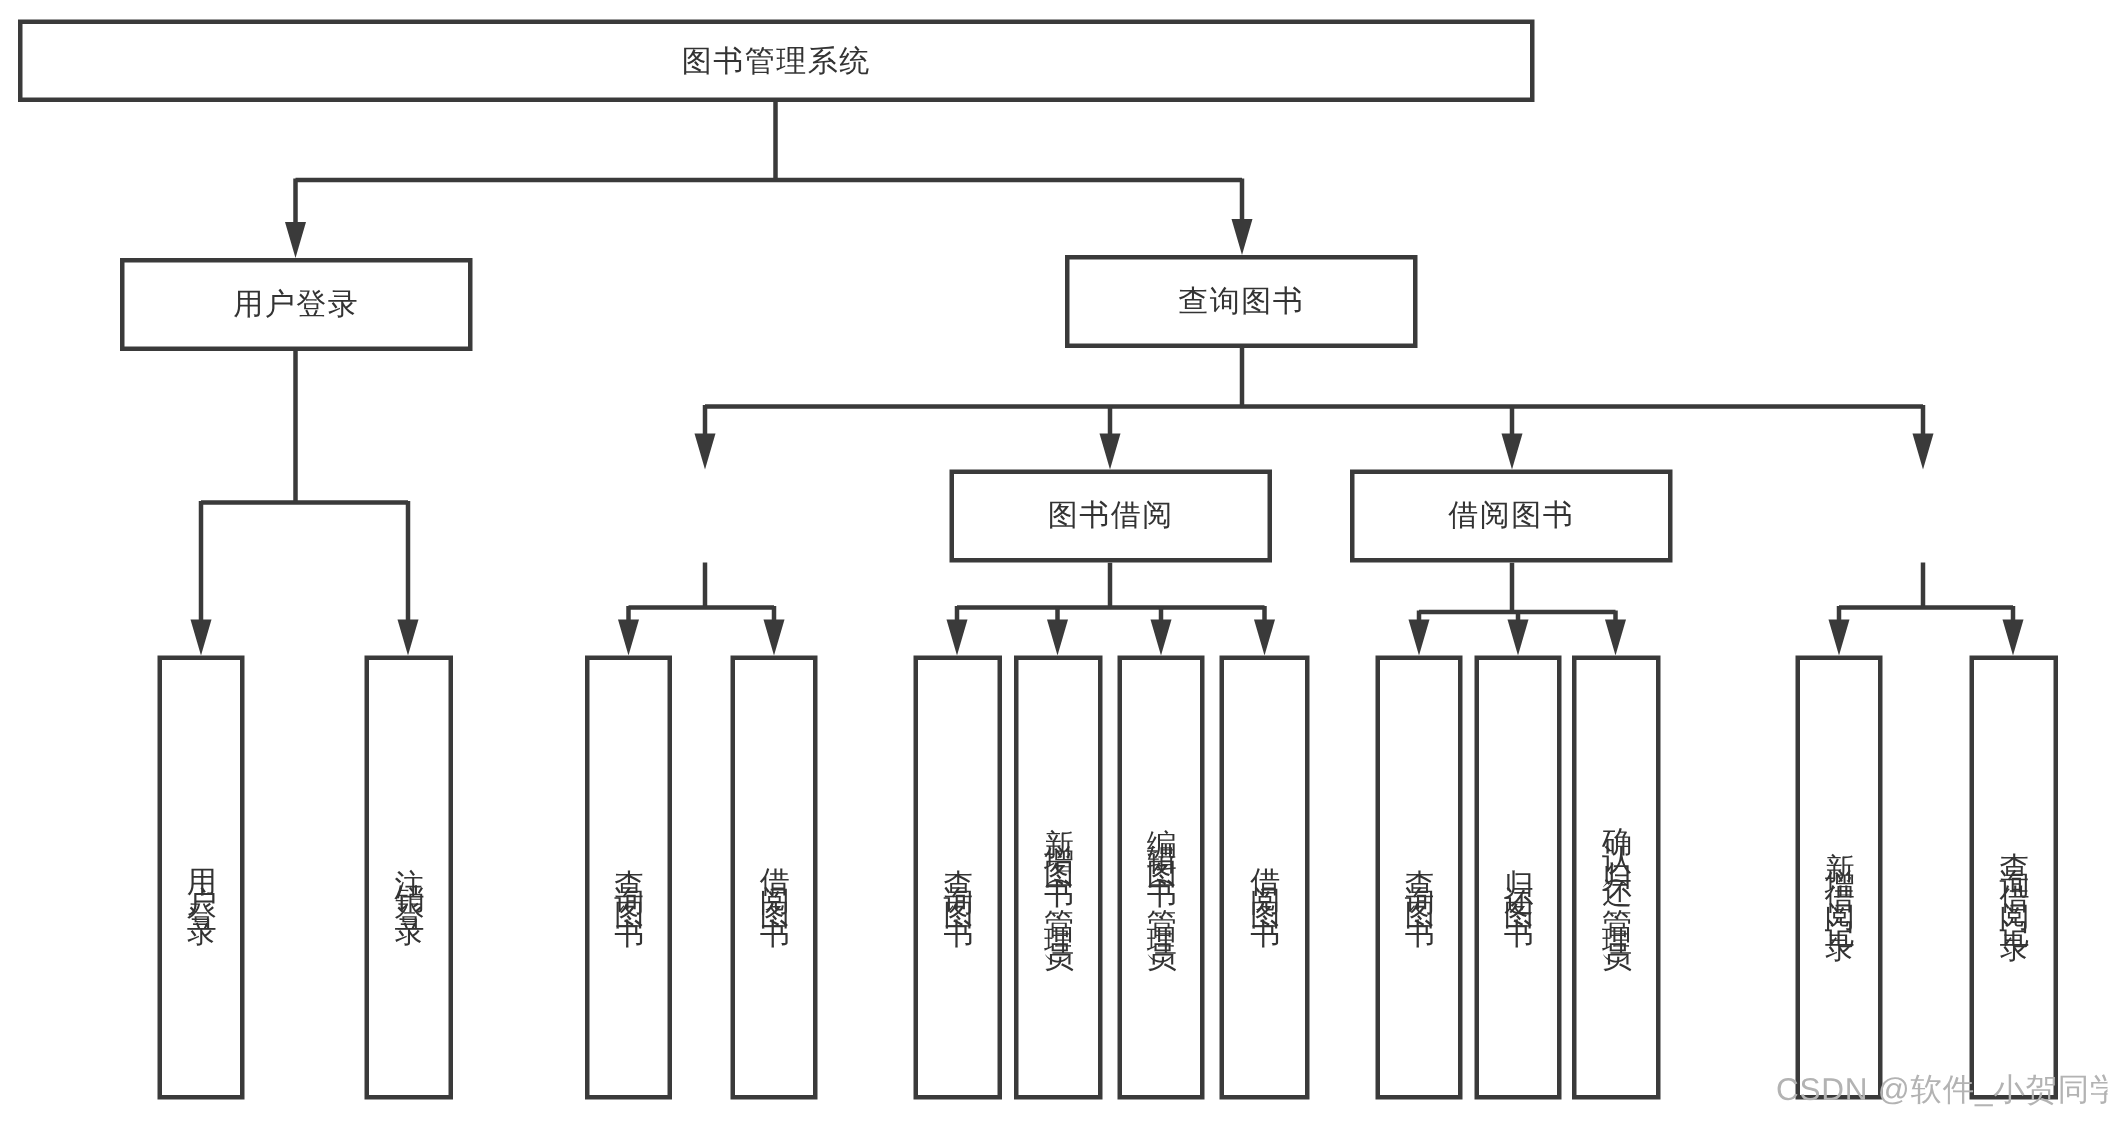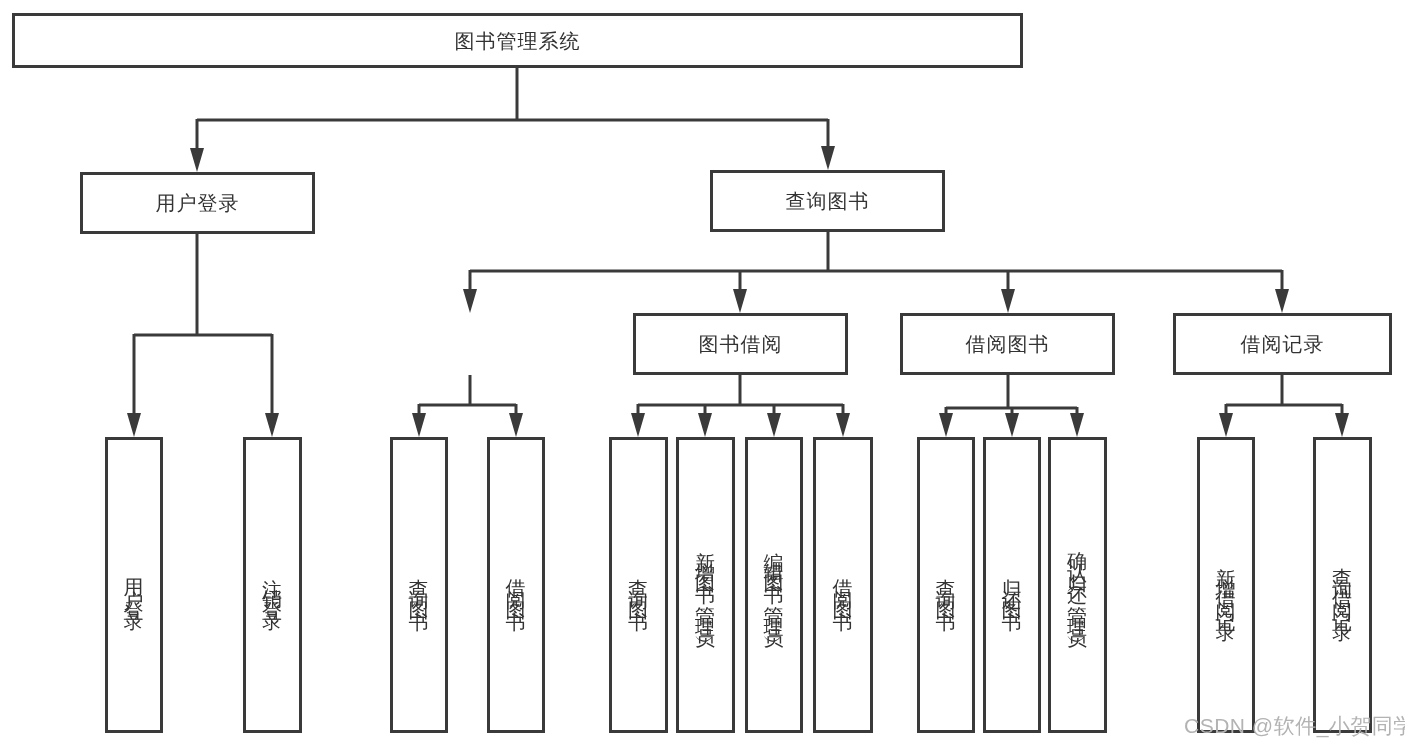--- a/index.html
+++ b/index.html
@@ -106,23 +106,20 @@
   <div class="box" style="left:710px;top:170px;width:235px;height:62px">
     <span class="hlabel">查询图书</span>
   </div>
 
   <div class="box" style="left:633px;top:313px;width:215px;height:62px">
     <span class="hlabel">图书借阅</span>
   </div>
   <div class="box" style="left:900px;top:313px;width:215px;height:62px">
     <span class="hlabel">借阅图书</span>
   </div>
-  <div class="box" style="left:1173px;top:313px;width:219px;height:62px">
-    <span class="hlabel">借阅记录</span>
-  </div>
 
   <div class="box leaf" style="left:105px;top:437px;width:58px;height:296px">
     <span class="vtext">用户登录</span>
   </div>
   <div class="box leaf" style="left:243px;top:437px;width:59px;height:296px">
     <span class="vtext">注销登录</span>
   </div>
 
   <div class="box leaf" style="left:390px;top:437px;width:58px;height:296px">
     <span class="vtext">查询图书</span>

